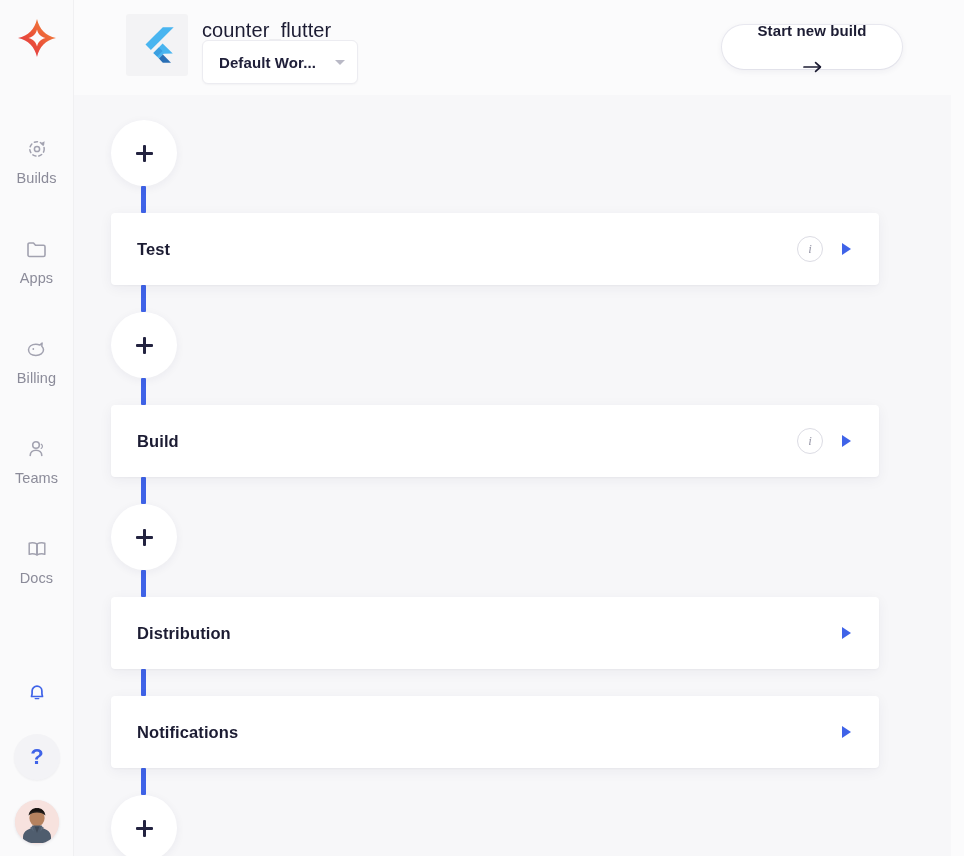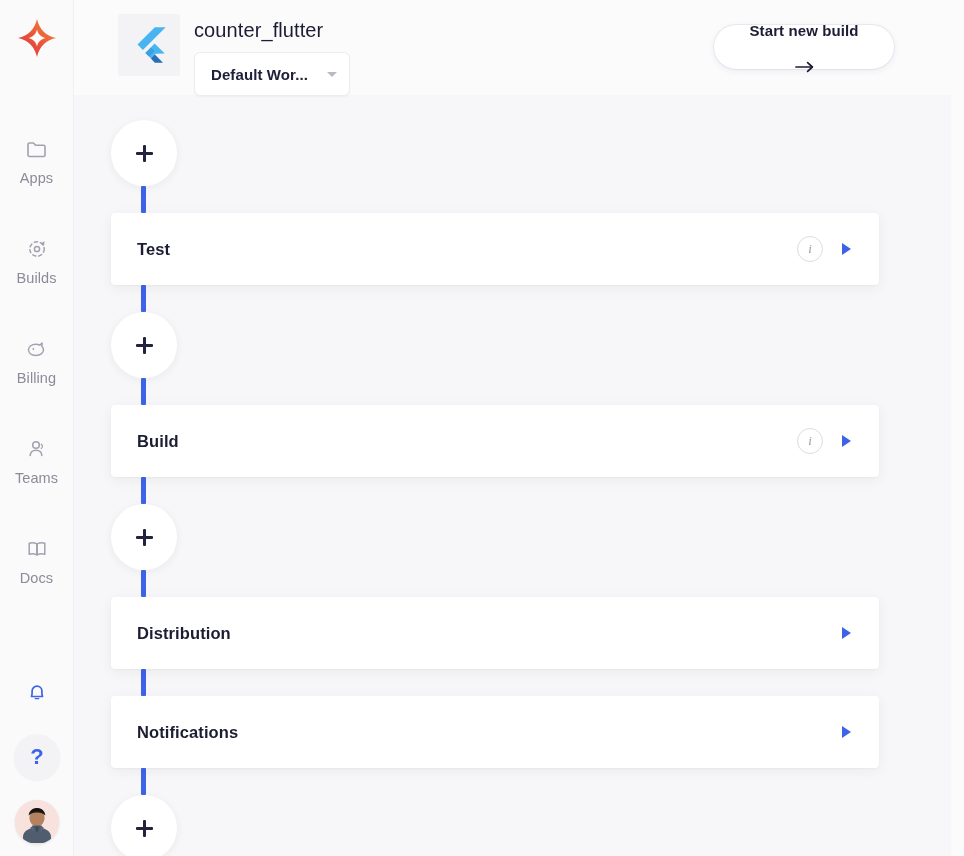--- a/index.html
+++ b/index.html
@@ -114,21 +114,21 @@
     overflow: hidden;
     cursor: pointer;
     position: relative;
     background: #f6dfdc;
     box-shadow: 0 1px 3px rgba(30,30,60,.10);
   }
 
   
   .header {
     position: absolute;
-    left: 66px; top: 0;
+    left: 74px; top: 0;
     width: 890px;
     height: 95px;
     background: #fbfbfc;
     z-index: 4;
   }
 
   .header-left {
     position: absolute;
     left: 52px;
     top: 14px;
@@ -154,21 +154,20 @@
 
   .app-title {
     font-size: 20px;
     color: #1c1c33;
     line-height: 1;
     margin-top: 6px;
     letter-spacing: .1px;
   }
 
   .workflow-select {
-    margin-top: 12px;
     width: 156px;
     height: 44px;
     background: #fff;
     border: 1px solid #ececf1;
     border-radius: 6px;
     display: flex;
     align-items: center;
     justify-content: space-between;
     padding: 0 12px 0 16px;
     cursor: pointer;
@@ -351,36 +350,36 @@
         </defs>
         <path d="M22 3 C24.5 13.5 30.5 19.5 41 22 C30.5 24.5 24.5 30.5 22 41 C19.5 30.5 13.5 24.5 3 22 C13.5 19.5 19.5 13.5 22 3 Z" fill="url(#starGrad)"></path>
         <path d="M22 13.5 C23.2 18.2 25.8 20.8 30.5 22 C25.8 23.2 23.2 25.8 22 30.5 C20.8 25.8 18.2 23.2 13.5 22 C18.2 20.8 20.8 18.2 22 13.5 Z" fill="#fbfbfc"></path>
       </svg>
     </div>
 
     <div class="nav-group">
 
       <div class="nav-item">
         <span class="nav-ico">
-          <svg width="24" height="24" viewBox="0 0 24 24" fill="none" stroke="#a2a2b0" stroke-width="1.6" stroke-linejoin="round">
-            <path d="M3 7.5a1.5 1.5 0 0 1 1.5-1.5h4l2 2.2h8a1.5 1.5 0 0 1 1.5 1.5v8.3a1.5 1.5 0 0 1-1.5 1.5h-14A1.5 1.5 0 0 1 3 17.8z"></path>
-          </svg>
-        </span>
-        <span class="nav-label">Apps</span>
-      </div>
-
-      <div class="nav-item">
-        <span class="nav-ico">
           <svg width="24" height="24" viewBox="0 0 24 24" fill="none" stroke="#a2a2b0" stroke-width="1.5" stroke-linecap="round">
             <circle cx="12" cy="12" r="7.2" stroke-dasharray="3.2 3"></circle>
             <circle cx="12" cy="12" r="2.6"></circle>
             <path d="M16.5 6.6l2.2-1.1-.3 2.5"></path>
           </svg>
         </span>
         <span class="nav-label">Builds</span>
+      </div>
+
+      <div class="nav-item">
+        <span class="nav-ico">
+          <svg width="24" height="24" viewBox="0 0 24 24" fill="none" stroke="#a2a2b0" stroke-width="1.6" stroke-linejoin="round">
+            <path d="M3 7.5a1.5 1.5 0 0 1 1.5-1.5h4l2 2.2h8a1.5 1.5 0 0 1 1.5 1.5v8.3a1.5 1.5 0 0 1-1.5 1.5h-14A1.5 1.5 0 0 1 3 17.8z"></path>
+          </svg>
+        </span>
+        <span class="nav-label">Apps</span>
       </div>
 
       <div class="nav-item">
         <span class="nav-ico">
           <svg width="25" height="25" viewBox="0 0 25 25" fill="none" stroke="#a2a2b0" stroke-width="1.5" stroke-linejoin="round" stroke-linecap="round">
             <path d="M4.5 12.8c0-3.3 3.3-5.6 7.3-5.6 1.5 0 2.9.3 4 .9l2.3-2-.3 3.1c1 .9 1.7 2.1 1.7 3.6 0 3.3-3.4 5.6-7.7 5.6S4.5 16.1 4.5 12.8z"></path>
             <circle cx="9.3" cy="12" r=".9" fill="#a2a2b0" stroke="none"></circle>
           </svg>
         </span>
         <span class="nav-label">Billing</span>

